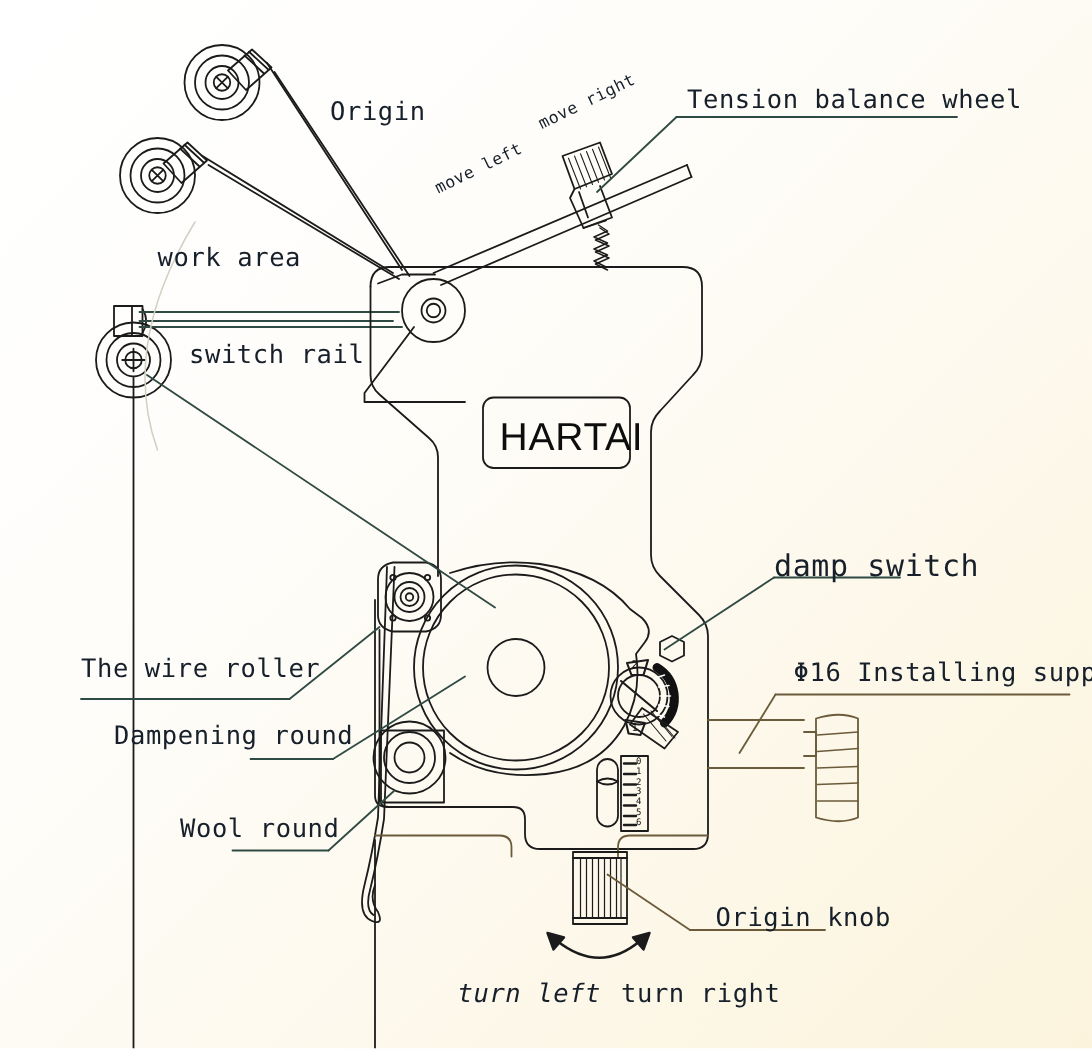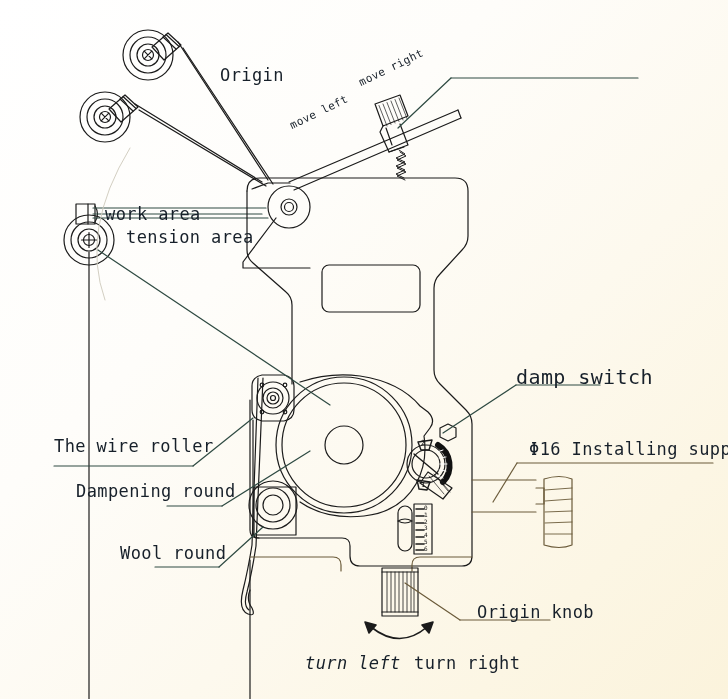--- a/index.html
+++ b/index.html
@@ -351,25 +351,27 @@
 
     </g>
   </svg>
 
   <div class="lbl lbl-lg" style="left:220px; top:67px;">Origin</div>
 
   <div class="lbl lbl-sm lbl-rot-a" style="left:293px; top:120px;">move left</div>
 
   <div class="lbl lbl-sm lbl-rot-b" style="left:362px; top:77px;">move right</div>
 
-
-  <div class="lbl lbl-lg" style="left:105px; top:164px;margin-top:42px;">work area</div>
-
-  <div class="lbl lbl-lg" style="left:126px; top:229px;">tension area</div>
-
+  <div class="lbl lbl-lg" style="left:458px; top:59px;">Tension balance wheel</div>
+
+  <div class="lbl lbl-lg" style="left:105px; top:164px;">work area</div>
+
+  <div class="lbl lbl-lg" style="left:126px; top:229px;">switch rail</div>
+
+  <div class="hartai" style="left:333px; top:276px;">HARTAI</div>
 
   <div class="lbl lbl-md" style="left:516px; top:367px;">damp switch</div>
 
   <div class="lbl lbl-lg" style="left:529px; top:441px;">Φ16 Installing support</div>
 
   <div class="lbl lbl-lg" style="left:76px; top:483px;">Dampening round</div>
 
   <div class="lbl lbl-lg" style="left:54px; top:438px;">The wire roller</div>
 
   <div class="lbl lbl-lg" style="left:120px; top:545px;">Wool round</div>

